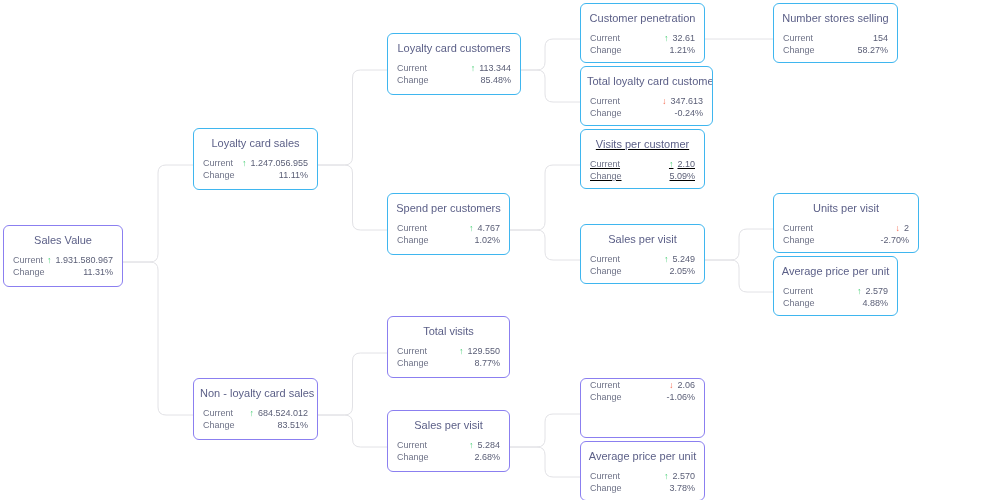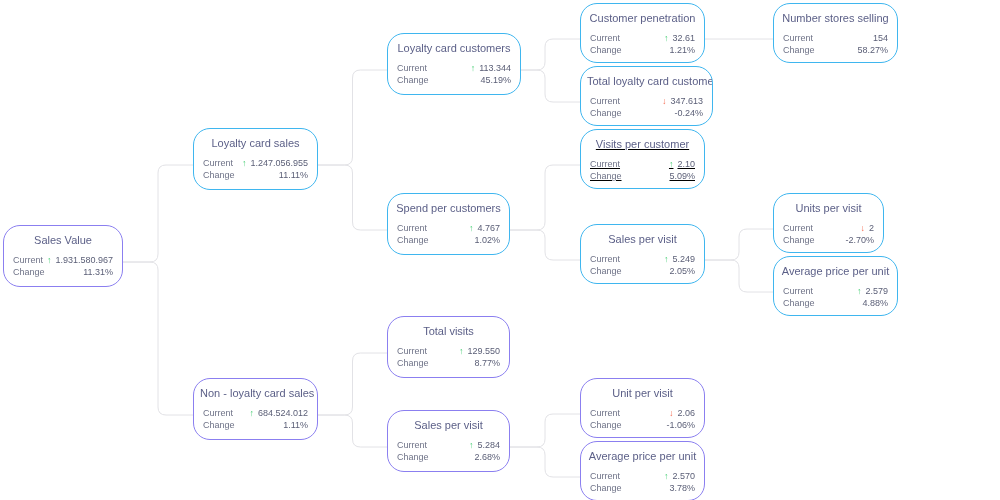--- a/index.html
+++ b/index.html
@@ -12,21 +12,21 @@
   #canvas{position:relative;width:1000px;height:500px;}
 
   
   #wires{position:absolute;left:0;top:0;width:1000px;height:500px;}
 
   
   .node{
     position:absolute;
     box-sizing:border-box;
     border:1px solid #9aa0e8;
-    border-radius:17px;
+    border-radius:6px;
     background:#ffffff;
     padding:0;
     z-index:5;
   }
   .node.blue{border-color:#3fb6ef;}
   .node.purple{border-color:#8b7ff0;}
 
   .node-title{
     text-align:center;
     color:#5b5f87;
@@ -125,39 +125,39 @@
       <div class="row">
         <span class="lbl">Current</span>
         <span class="val">
           <span class="arrow up">↑</span>
           <span>684.524.012</span>
         </span>
       </div>
       <div class="row">
         <span class="lbl">Change</span>
         <span class="val">
-          <span>1.11%</span>
+          <span>83.51%</span>
         </span>
       </div>
     </div>
   </div>
       <div class="node blue" style="left: 387px; top: 33px; width: 134px; height: 62px;">
     <div class="node-title">Loyalty card customers</div>
     <div class="node-rows">
       <div class="row">
         <span class="lbl">Current</span>
         <span class="val">
           <span class="arrow up">↑</span>
           <span>113.344</span>
         </span>
       </div>
       <div class="row">
         <span class="lbl">Change</span>
         <span class="val">
-          <span>45.19%</span>
+          <span>85.48%</span>
         </span>
       </div>
     </div>
   </div>
       <div class="node blue" style="left: 387px; top: 193px; width: 123px; height: 62px;">
     <div class="node-title">Spend per customers</div>
     <div class="node-rows">
       <div class="row">
         <span class="lbl">Current</span>
         <span class="val">
@@ -256,21 +256,21 @@
         </span>
       </div>
       <div class="row">
         <span class="lbl">Change</span>
         <span class="val">
           <span>2.05%</span>
         </span>
       </div>
     </div>
   </div>
-      <div class="node blue" style="left: 773px; top: 193px; width: 111px; height: 60px;">
+      <div class="node blue" style="left: 773px; top: 193px; width: 146px; height: 60px;">
     <div class="node-title">Units per visit</div>
     <div class="node-rows">
       <div class="row">
         <span class="lbl">Current</span>
         <span class="val">
           <span class="arrow down">↓</span>
           <span>2</span>
         </span>
       </div>
       <div class="row">
@@ -329,21 +329,20 @@
       </div>
       <div class="row">
         <span class="lbl">Change</span>
         <span class="val">
           <span>2.68%</span>
         </span>
       </div>
     </div>
   </div>
       <div class="node purple" style="left: 580px; top: 378px; width: 125px; height: 60px;">
-    <div class="node-title">Unit per visit</div>
     <div class="node-rows">
       <div class="row">
         <span class="lbl">Current</span>
         <span class="val">
           <span class="arrow down">↓</span>
           <span>2.06</span>
         </span>
       </div>
       <div class="row">
         <span class="lbl">Change</span>

